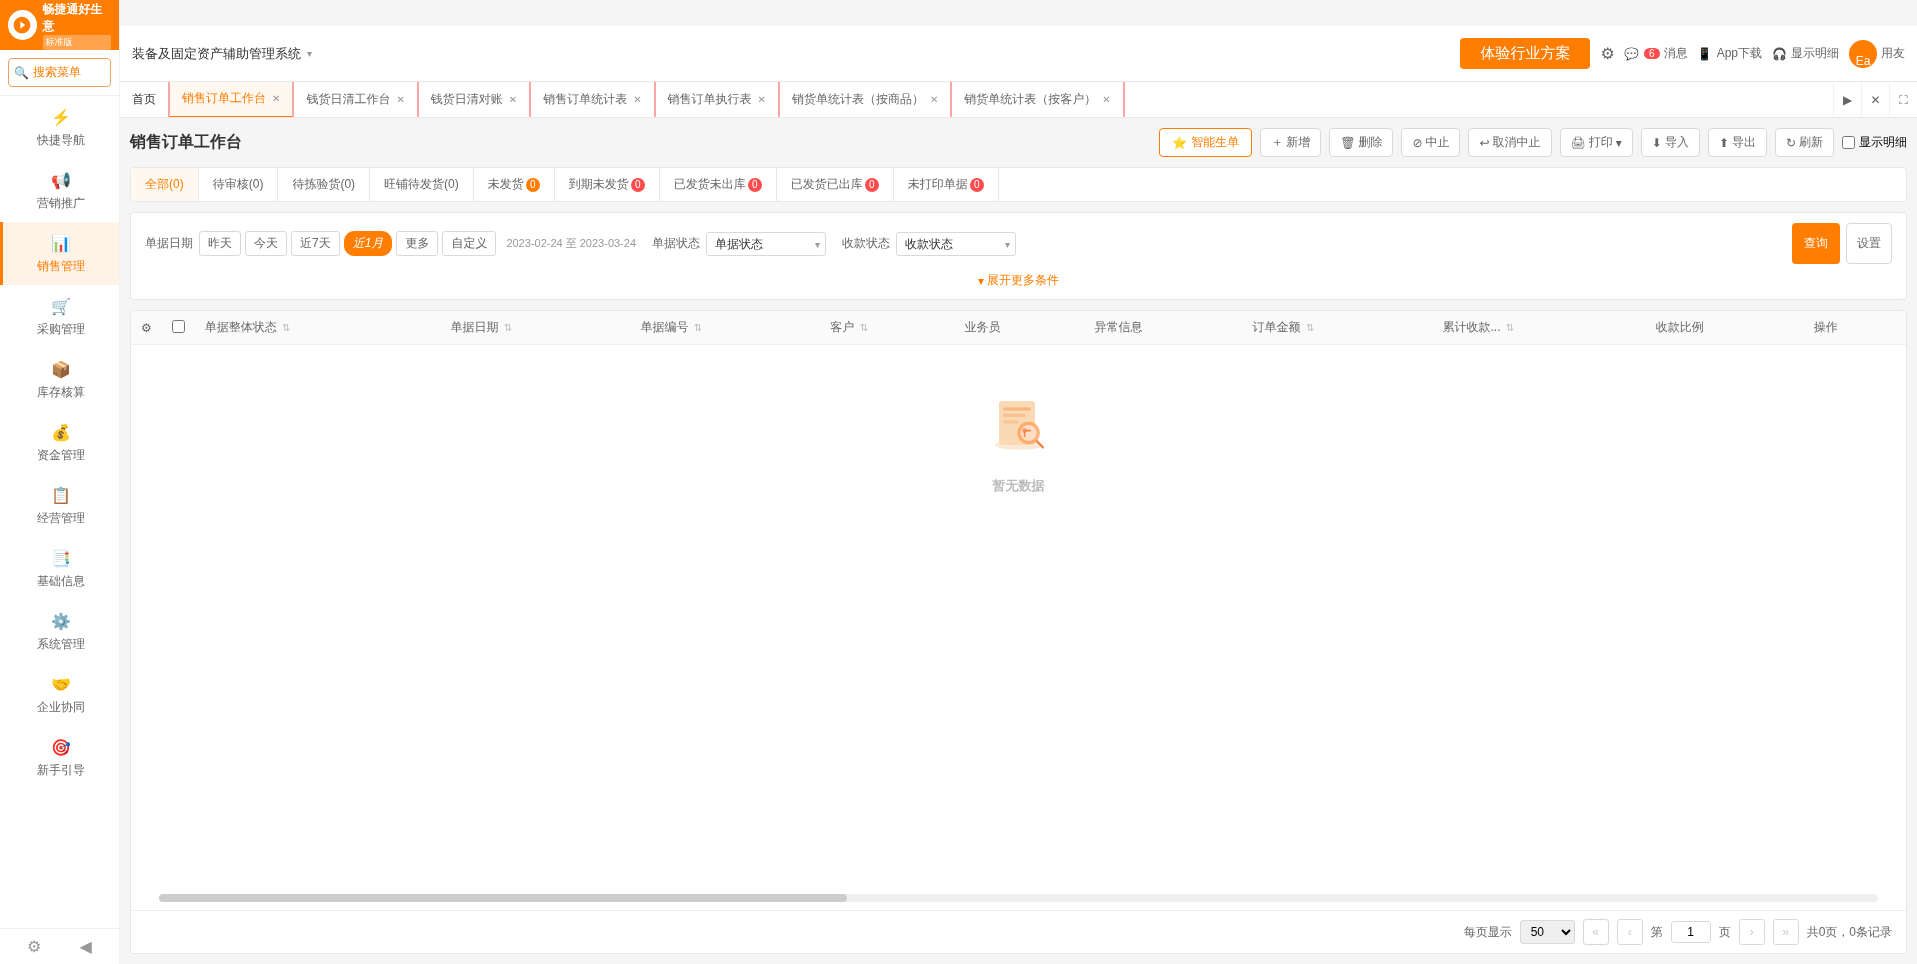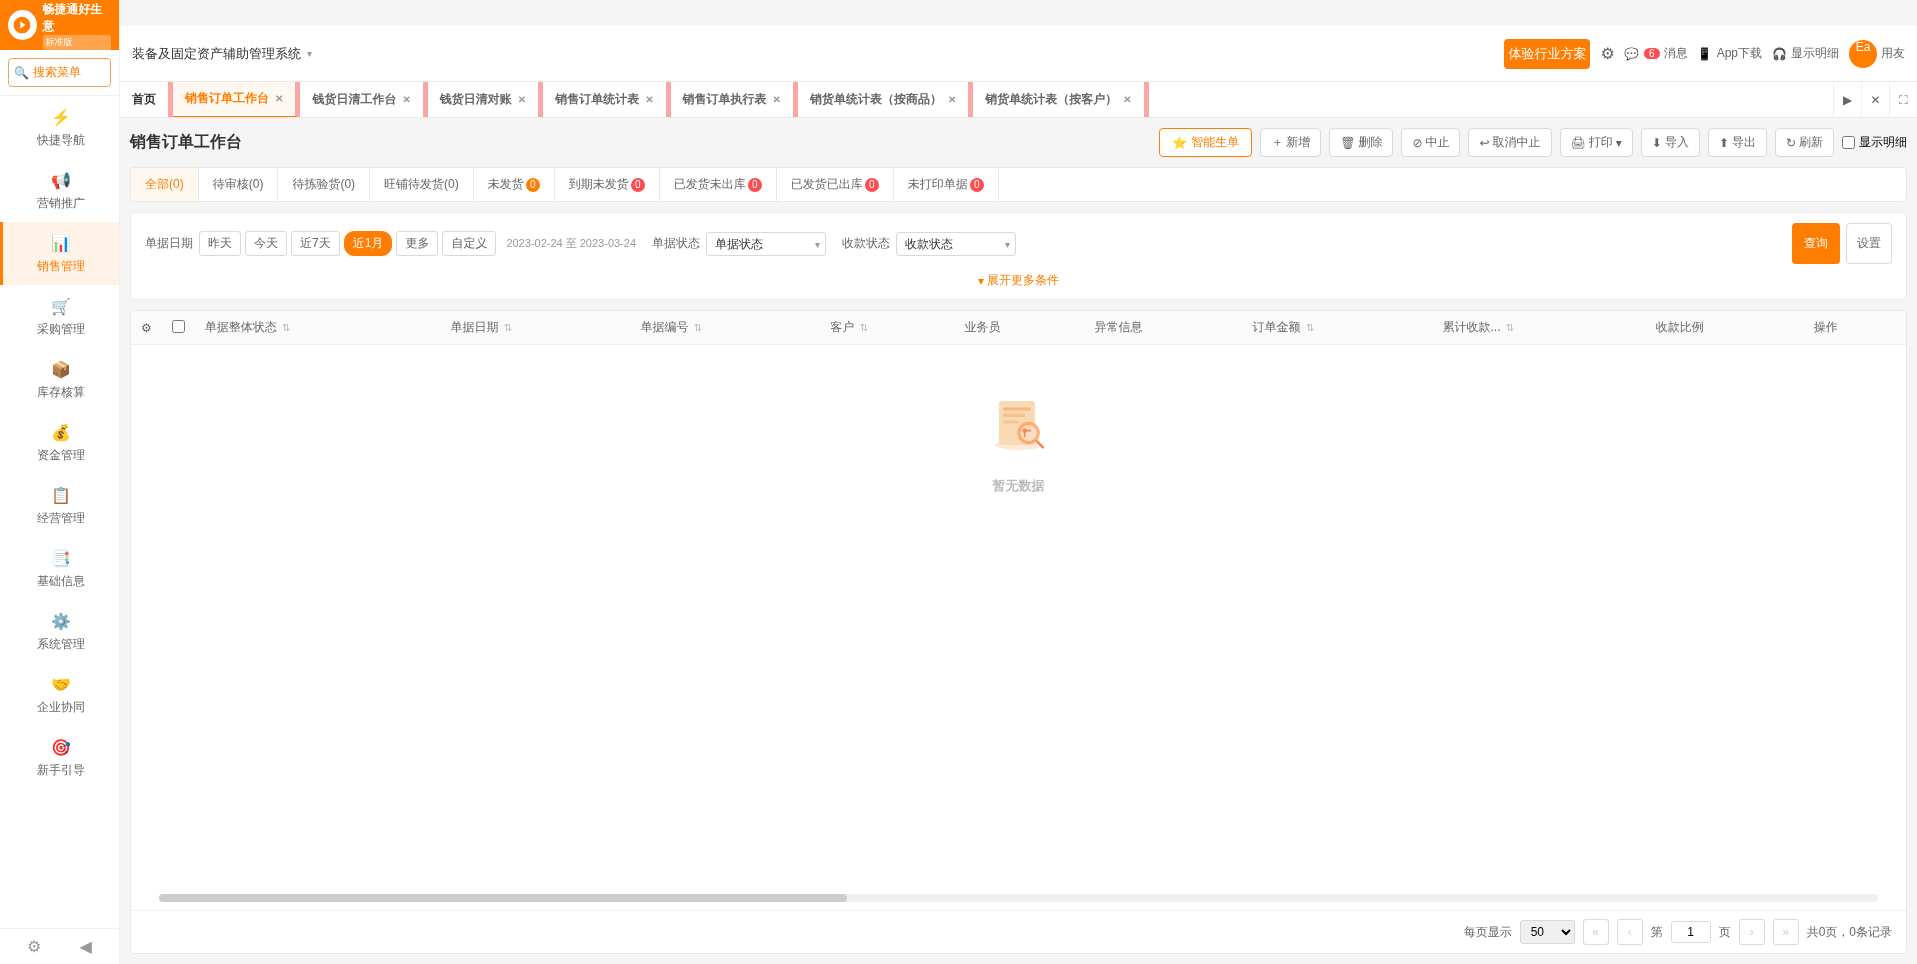--- a/index.html
+++ b/index.html
@@ -20,28 +20,28 @@
     .sidebar-bottom { padding: 8px; border-top: 1px solid #f0f0f0; display: flex; justify-content: space-around; }
     .sidebar-bottom-btn { cursor: pointer; color: #999; font-size: 16px; }
 
     
     .main { flex: 1; display: flex; flex-direction: column; overflow: hidden; }
 
     
     .topbar { height: 56px; background: #fff; border-bottom: 1px solid #e8e8e8; display: flex; align-items: center; padding: 0 12px; gap: 10px; margin-top: 26px; }
     .topbar-title { flex: 1; font-size: 13px; color: #333; display: flex; align-items: center; gap: 6px; }
     .topbar-arrow { color: #999; font-size: 10px; }
-    .topbar-solution-btn { background: #ff7d00; color: #fff; border: none; border-radius: 4px; padding: 6px 4px; cursor: pointer; font-size: 13px; }
+    .topbar-solution-btn { background: #ff7d00; color: #fff; border: none; border-radius: 4px; padding: 6px 20px; cursor: pointer; font-size: 15px; }
     .topbar-action-item { display: flex; align-items: center; gap: 4px; color: #666; font-size: 12px; cursor: pointer; }
     .topbar-badge { background: #ff4d4f; color: #fff; border-radius: 10px; padding: 0 5px; font-size: 10px; min-width: 16px; text-align: center; }
-    .topbar-avatar { width: 28px; height: 28px; background: #ff7d00; border-radius: 50%; display: flex; align-items: flex-start; justify-content: center; color: #fff; font-size: 12px; }
+    .topbar-avatar { width: 28px; height: 28px; background: #ff7d00; border-radius: 50%; display: flex; align-items: flex-end; justify-content: center; color: #fff; font-size: 12px; }
 
     
     .tabbar { height: 36px; background: #fff; border-bottom: 1px solid #e8e8e8; display: flex; align-items: center; overflow: hidden; }
-    .tab-item { display: flex; align-items: center; gap: 4px; padding: 0 12px; height: 36px; font-size: 12px; color: #666; cursor: pointer; white-space: nowrap; border-right: 5px solid #fca5a5; flex-shrink: 0; font-weight: bold; }
+    .tab-item { display: flex; align-items: center; gap: 4px; padding: 0 12px; height: 36px; font-size: 12px; color: #666; cursor: pointer; white-space: nowrap; border-right: 2px solid #fca5a5; flex-shrink: 0; }
     .tab-item.active { color: #ff7d00; background: #fff8f0; border-bottom: 2px solid #ff7d00; }
     .tab-item.home { color: #333; }
     .tab-close { font-size: 10px; color: #999; margin-left: 2px; }
     .tab-nav-btns { display: flex; align-items: center; margin-left: auto; }
     .tab-nav-btn { width: 28px; height: 36px; display: flex; align-items: center; justify-content: center; cursor: pointer; border-left: 1px solid #f0f0f0; color: #666; font-size: 12px; }
 
     
     .content { flex: 1; display: flex; flex-direction: column; overflow: hidden; background: #f5f5f5; padding: 10px; }
     .page-header { display: flex; align-items: center; justify-content: space-between; margin-bottom: 10px; }
     .page-title { font-size: 16px; font-weight: bold; color: #333; }
@@ -57,21 +57,21 @@
     .subtab-badge { display: inline-flex; align-items: center; justify-content: center; background: #ff4d4f; color: #fff; border-radius: 10px; padding: 0 4px; font-size: 10px; min-width: 14px; height: 14px; margin-left: 2px; vertical-align: middle; }
     .subtab-badge.orange { background: #ff7d00; }
 
     
     .filter-area { background: #fff; border-radius: 4px; border: 1px solid #e8e8e8; padding: 10px 14px; margin-bottom: 10px; }
     .filter-row { display: flex; align-items: center; gap: 16px; flex-wrap: wrap; }
     .filter-item { display: flex; align-items: center; gap: 6px; }
     .filter-label { color: #666; font-size: 12px; white-space: nowrap; }
     .filter-date-btns { display: flex; gap: 4px; }
     .filter-date-btn { padding: 3px 8px; border: 1px solid #d9d9d9; border-radius: 3px; cursor: pointer; font-size: 12px; color: #666; background: #fff; }
-    .filter-date-btn.active { background: #ff7d00; color: #fff; border-color: #ff7d00; border-radius: 10px; }
+    .filter-date-btn.active { background: #ff7d00; color: #fff; border-color: #ff7d00; border-radius: 10px; font-style: italic; }
     .filter-date-range { font-size: 11px; color: #999; margin-left: 4px; }
     .filter-select { border: 1px solid #d9d9d9; border-radius: 3px; padding: 4px 20px 4px 8px; font-size: 12px; color: #333; background: #fff; appearance: none; cursor: pointer; min-width: 120px; }
     .filter-select-wrap { position: relative; display: inline-block; }
     .filter-select-wrap::after { content: '▾'; position: absolute; right: 6px; top: 50%; transform: translateY(-50%); pointer-events: none; font-size: 10px; color: #999; }
     .filter-expand { color: #ff7d00; cursor: pointer; font-size: 12px; display: flex; align-items: center; gap: 3px; }
     .filter-actions { margin-left: auto; display: flex; gap: 6px; }
 
     
     .table-area { flex: 1; background: #fff; border-radius: 4px; border: 1px solid #e8e8e8; overflow: hidden; display: flex; flex-direction: column; }
     .table-toolbar { display: flex; align-items: center; padding: 8px 12px; border-bottom: 1px solid #f0f0f0; gap: 8px; }

